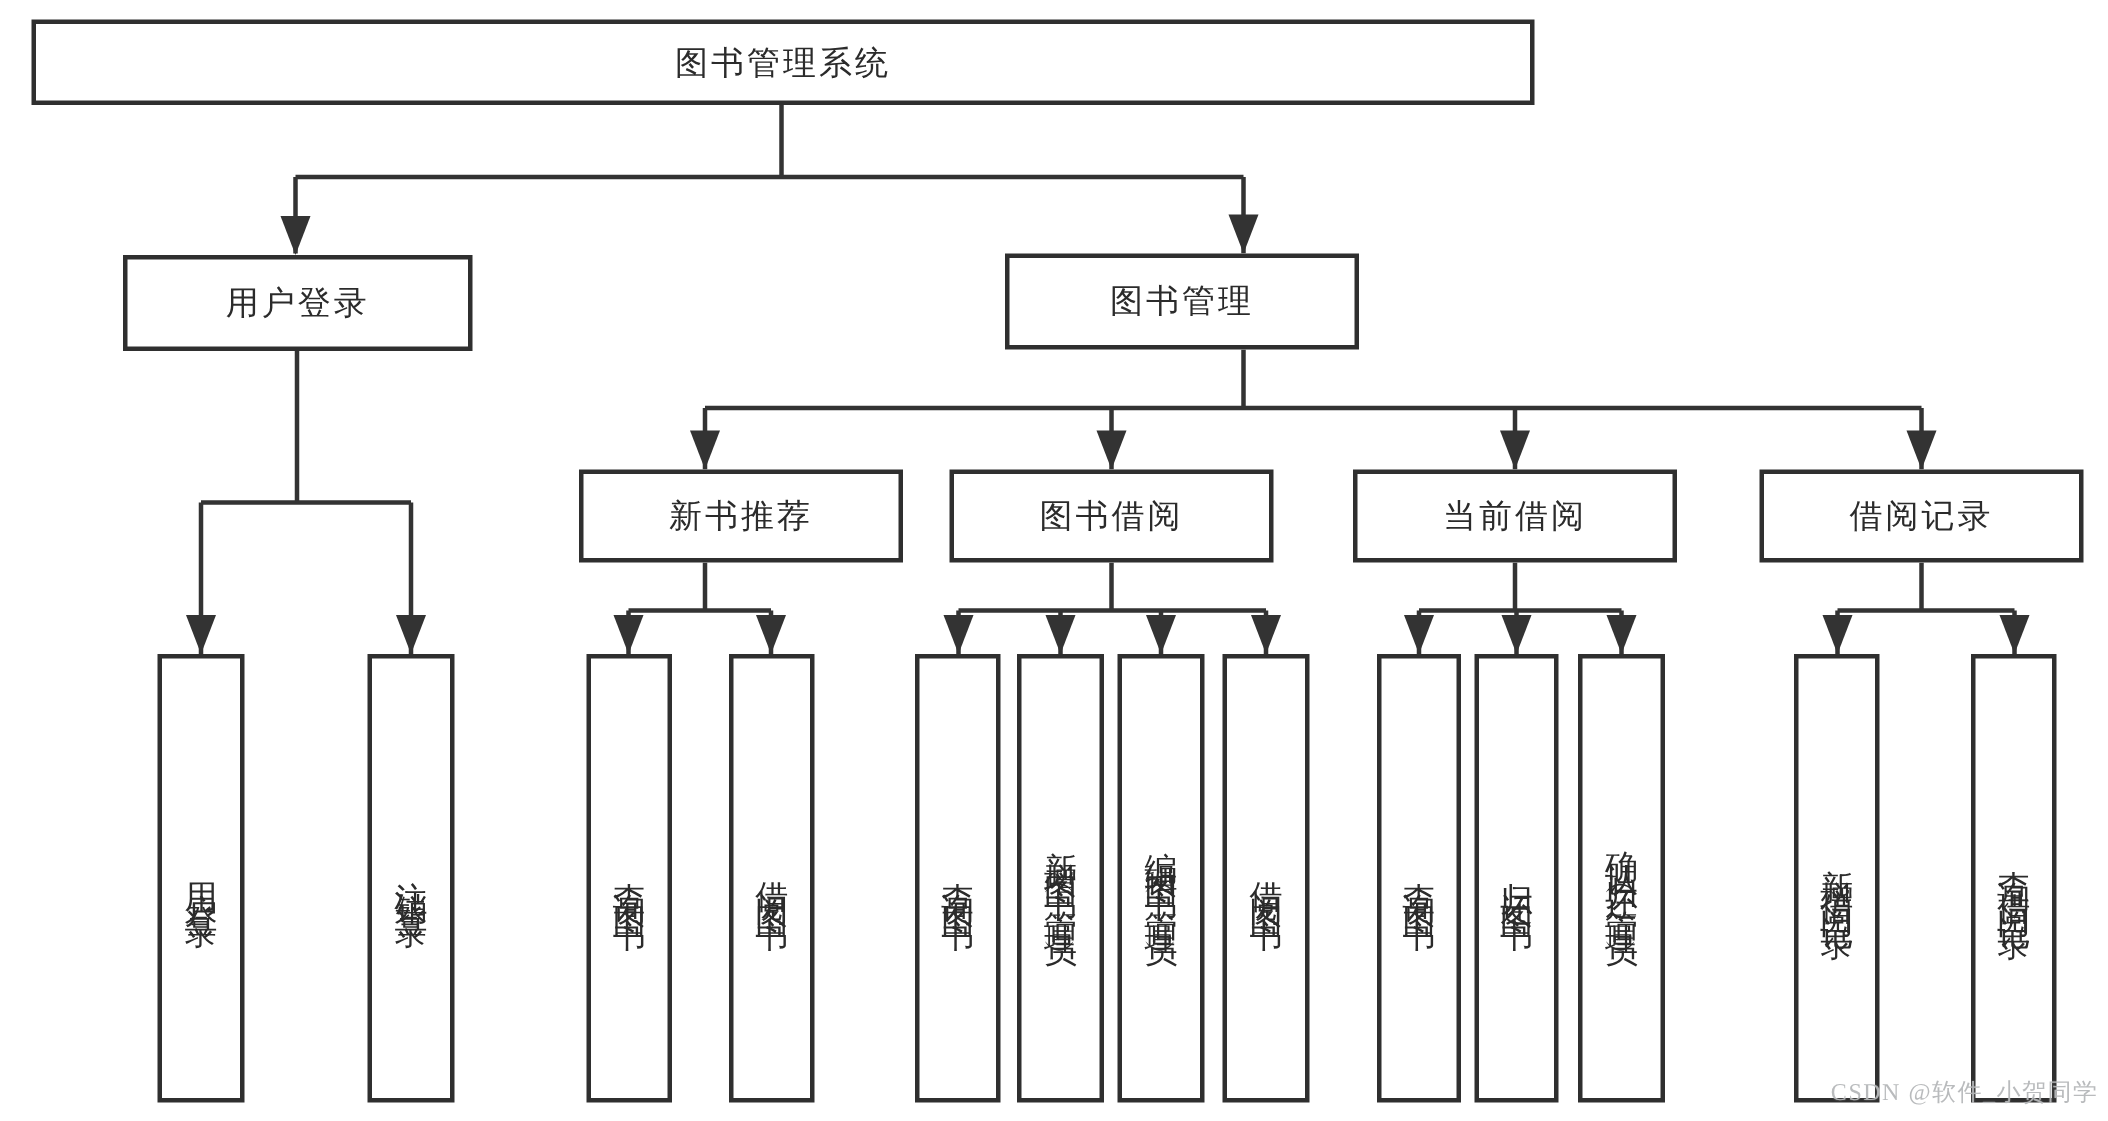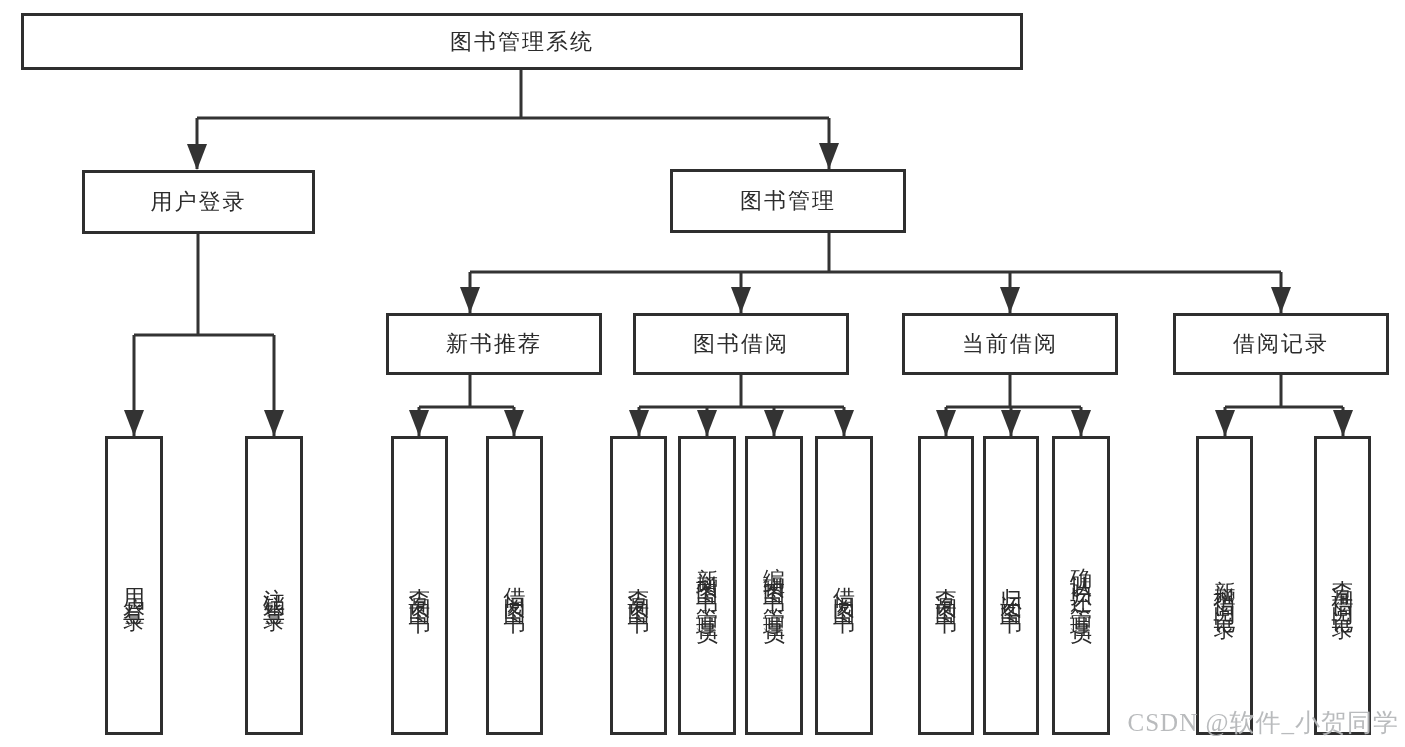--- a/index.html
+++ b/index.html
@@ -28,21 +28,21 @@
     text-align: center;
     line-height: 1;
   }
   .node.h { font-size: 22px; letter-spacing: 2px; }
   .node.v { writing-mode: vertical-rl; font-size: 22px; letter-spacing: 8px; }
   .watermark {
     position: absolute;
     right: 6px;
     bottom: 8px;
     z-index: 9;
-    font-size: 25px;
+    font-size: 16px;
     letter-spacing: 1px;
     color: var(--wm-color, #b6b8ba);
     opacity: 0.95;
     text-shadow: 0 0 1px rgba(255,255,255,0.5);
     white-space: nowrap;
     text-align: right;
   }
 </style>
 </head>
 <body>

